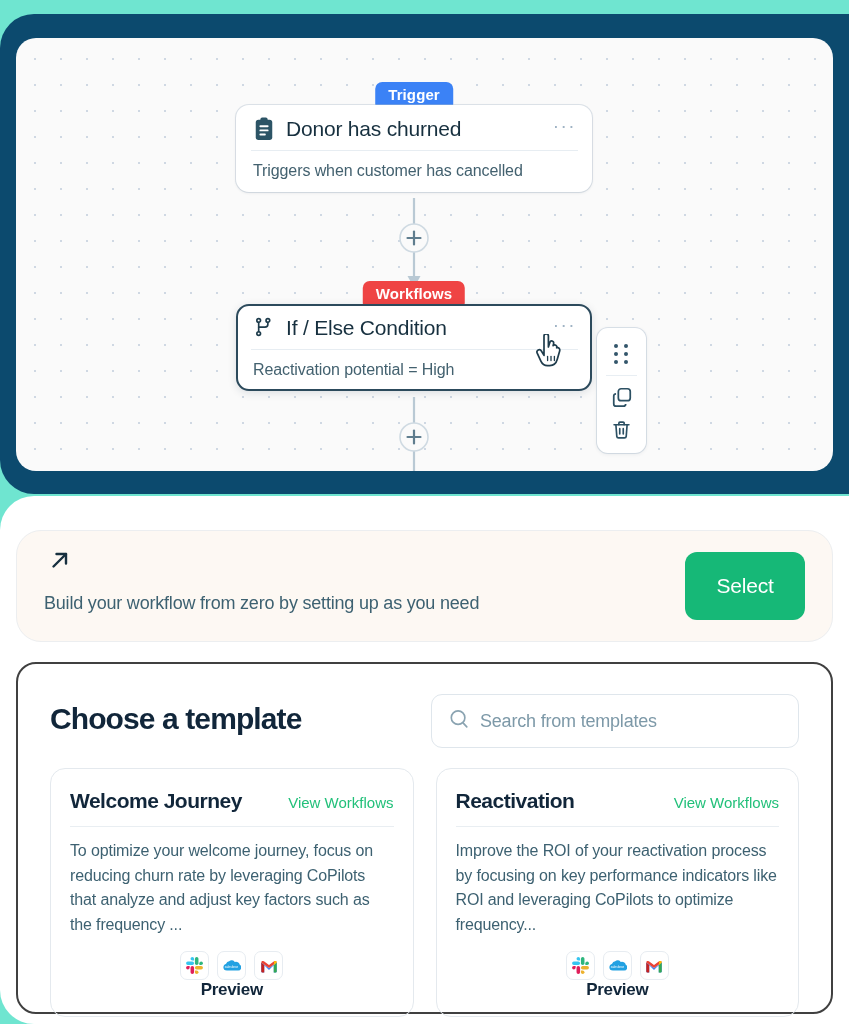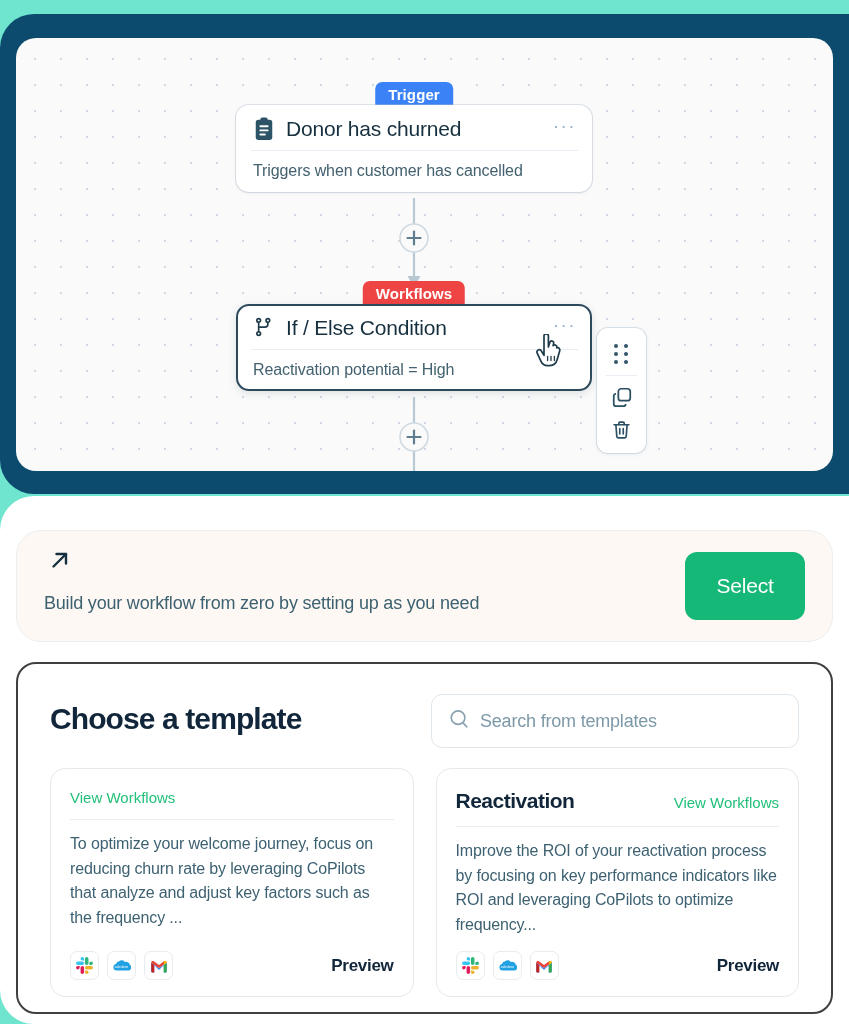--- a/index.html
+++ b/index.html
@@ -131,21 +131,21 @@
   .tile {
     flex: 1; border: 1px solid #e4e9ee; border-radius: 15px;
     padding: 20px 19px 16px; min-height: 212px;
     display: flex; flex-direction: column;
   }
   .tile-head { display: flex; align-items: baseline; justify-content: space-between; gap: 12px; }
   .tile-name { font-size: 21px; font-weight: 700; color: #11263a; letter-spacing: -.5px; }
   .tile-link { font-size: 15px; color: #22c07a; cursor: pointer; white-space: nowrap; }
   .tile-rule { height: 1px; background: #e9eef2; margin: 13px 0 12px; }
   .tile-desc { font-size: 16px; line-height: 24.5px; color: #3d6171; letter-spacing: -.15px; flex: 1; }
-  .tile-foot { display: flex; align-items: center; justify-content: space-between; margin-top: 14px; }
+  .tile-foot { display: flex; align-items: center; justify-content: space-between; margin-top: 14px; flex-direction: column; }
   .logos { display: flex; gap: 8px; }
   .logo {
     width: 29px; height: 29px; border: 1px solid #e7ecf1; border-radius: 7px;
     display: flex; align-items: center; justify-content: center; background: #fff;
   }
   .preview-btn {
     font-size: 17px; font-weight: 700; color: #11263a; letter-spacing: -.3px;
     cursor: pointer; background: none; border: none;
     font-family: "Liberation Sans", sans-serif;
   }
@@ -295,20 +295,21 @@
             </svg>
           </span>
           <input class="search-input" type="text" placeholder="Search from templates" style="">
         </div>
       </div>
 
       <div class="tiles">
 
         <div class="tile">
           <div class="tile-head">
+            <span class="tile-name">Welcome Journey</span>
             <span class="tile-link">View Workflows</span>
           </div>
           <div class="tile-rule"></div>
           <div class="tile-desc">To optimize your welcome journey, focus on reducing churn rate by leveraging CoPilots that analyze and adjust key factors such as the frequency ...</div>
           <div class="tile-foot">
             <div class="logos">
               <span class="logo">
                 <svg width="17" height="17" viewBox="0 0 24 24">
                   <path d="M5.1 15.2a2.5 2.5 0 1 1-2.5-2.5h2.5v2.5z" fill="#E01E5A"></path>
                   <path d="M6.4 15.2a2.5 2.5 0 0 1 5 0v6.3a2.5 2.5 0 0 1-5 0v-6.3z" fill="#E01E5A"></path>

